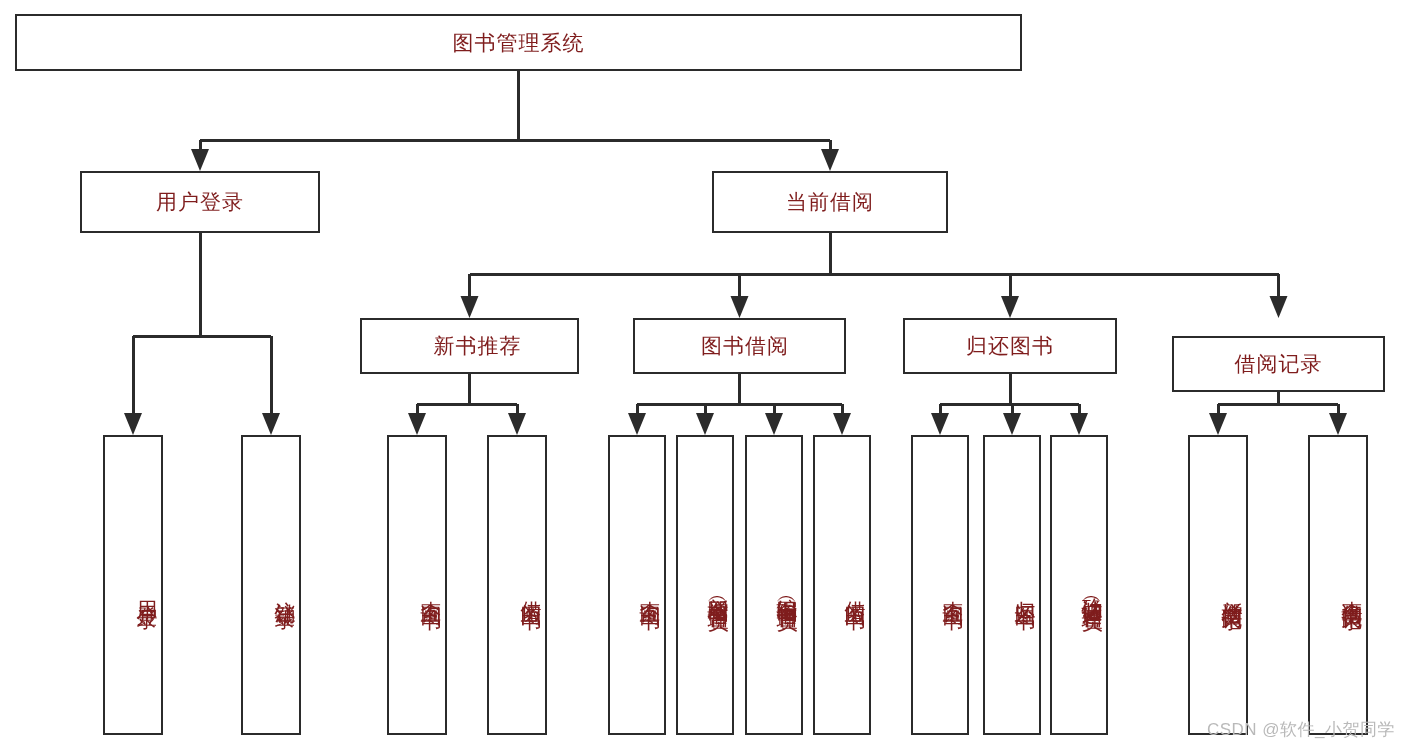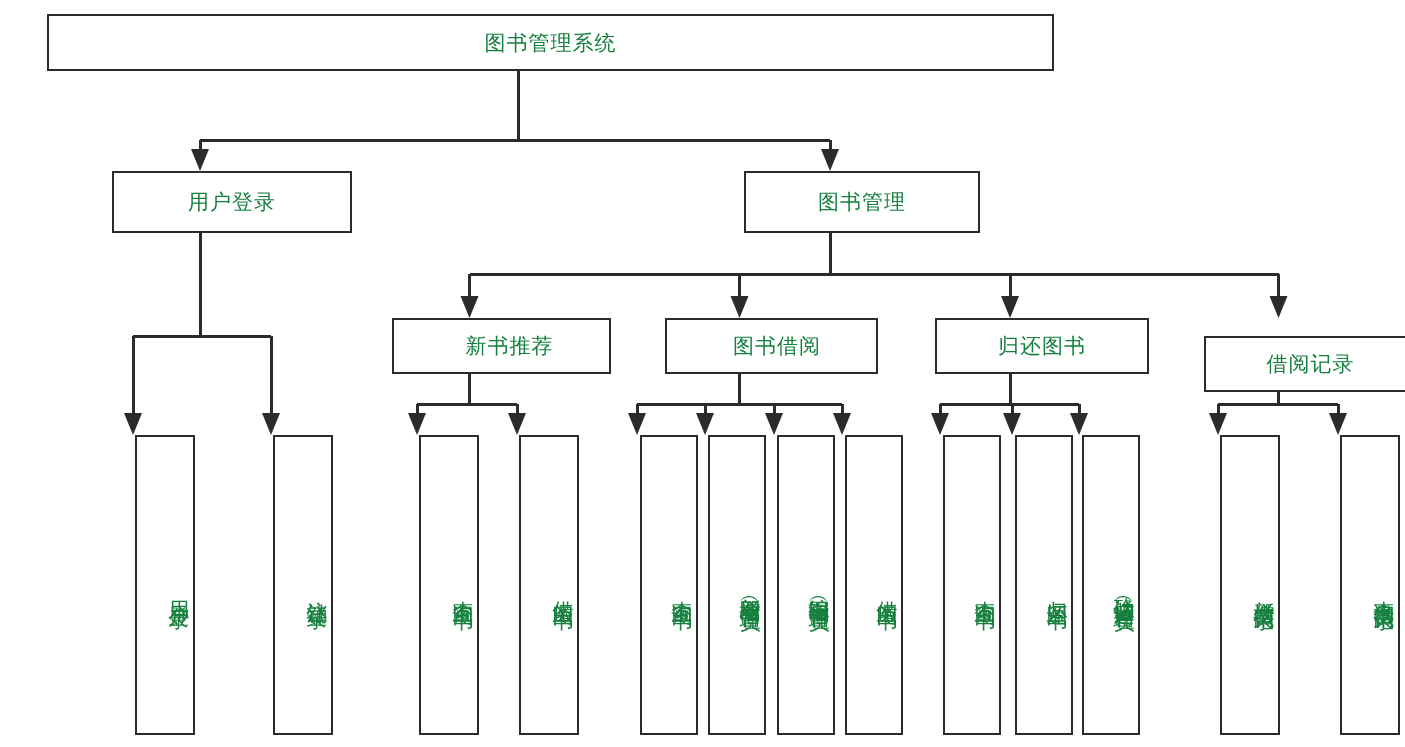--- a/index.html
+++ b/index.html
@@ -18,22 +18,21 @@
     overflow: hidden;
   }
   .node {
     position: absolute;
     box-sizing: border-box;
     border: 2px solid #2b2b2b;
     background: #ffffff;
     display: flex;
     align-items: center;
     justify-content: center;
-    color: #15803d;
-    margin-left: 32px;
+    color: #7f1d1d;
   }
   .node.horiz {
     font-size: 21px;
     letter-spacing: 1px;
   }
   .node.vert {
     writing-mode: vertical-rl;
     text-orientation: upright;
     font-size: 21px;
     letter-spacing: 3px;
@@ -125,21 +124,21 @@
       <polygon points="1329,413 1347,413 1338,435" fill="#2b2b2b"></polygon>
     </svg>
   <div id="nodes">
       <div class="node horiz" style="left: 15px; top: 14px; width: 1007px; height: 57px;">
         <span class="node-label">图书管理系统</span>
       </div>
       <div class="node horiz" style="left: 80px; top: 171px; width: 240px; height: 62px;">
         <span class="node-label">用户登录</span>
       </div>
       <div class="node horiz" style="left: 712px; top: 171px; width: 236px; height: 62px;">
-        <span class="node-label">图书管理</span>
+        <span class="node-label">当前借阅</span>
       </div>
       <div class="node horiz" style="left: 360px; top: 318px; width: 219px; height: 56px; padding-left: 16px;">
         <span class="node-label">新书推荐</span>
       </div>
       <div class="node horiz" style="left: 633px; top: 318px; width: 213px; height: 56px; padding-left: 11px;">
         <span class="node-label">图书借阅</span>
       </div>
       <div class="node horiz" style="left: 903px; top: 318px; width: 214px; height: 56px;">
         <span class="node-label">归还图书</span>
       </div>
@@ -179,13 +178,14 @@
       <div class="node vert tall" style="left: 1050px; top: 435px; width: 58px; height: 300px;">
         <span class="node-label">确认归还（管理员）</span>
       </div>
       <div class="node vert tall" style="left: 1188px; top: 435px; width: 60px; height: 300px;">
         <span class="node-label">新增借阅记录</span>
       </div>
       <div class="node vert tall" style="left: 1308px; top: 435px; width: 60px; height: 300px;">
         <span class="node-label">查询借阅记录</span>
       </div>
     </div>
+  <div class="watermark">CSDN @软件_小贺同学</div>
 </div>
 
 </body></html>

